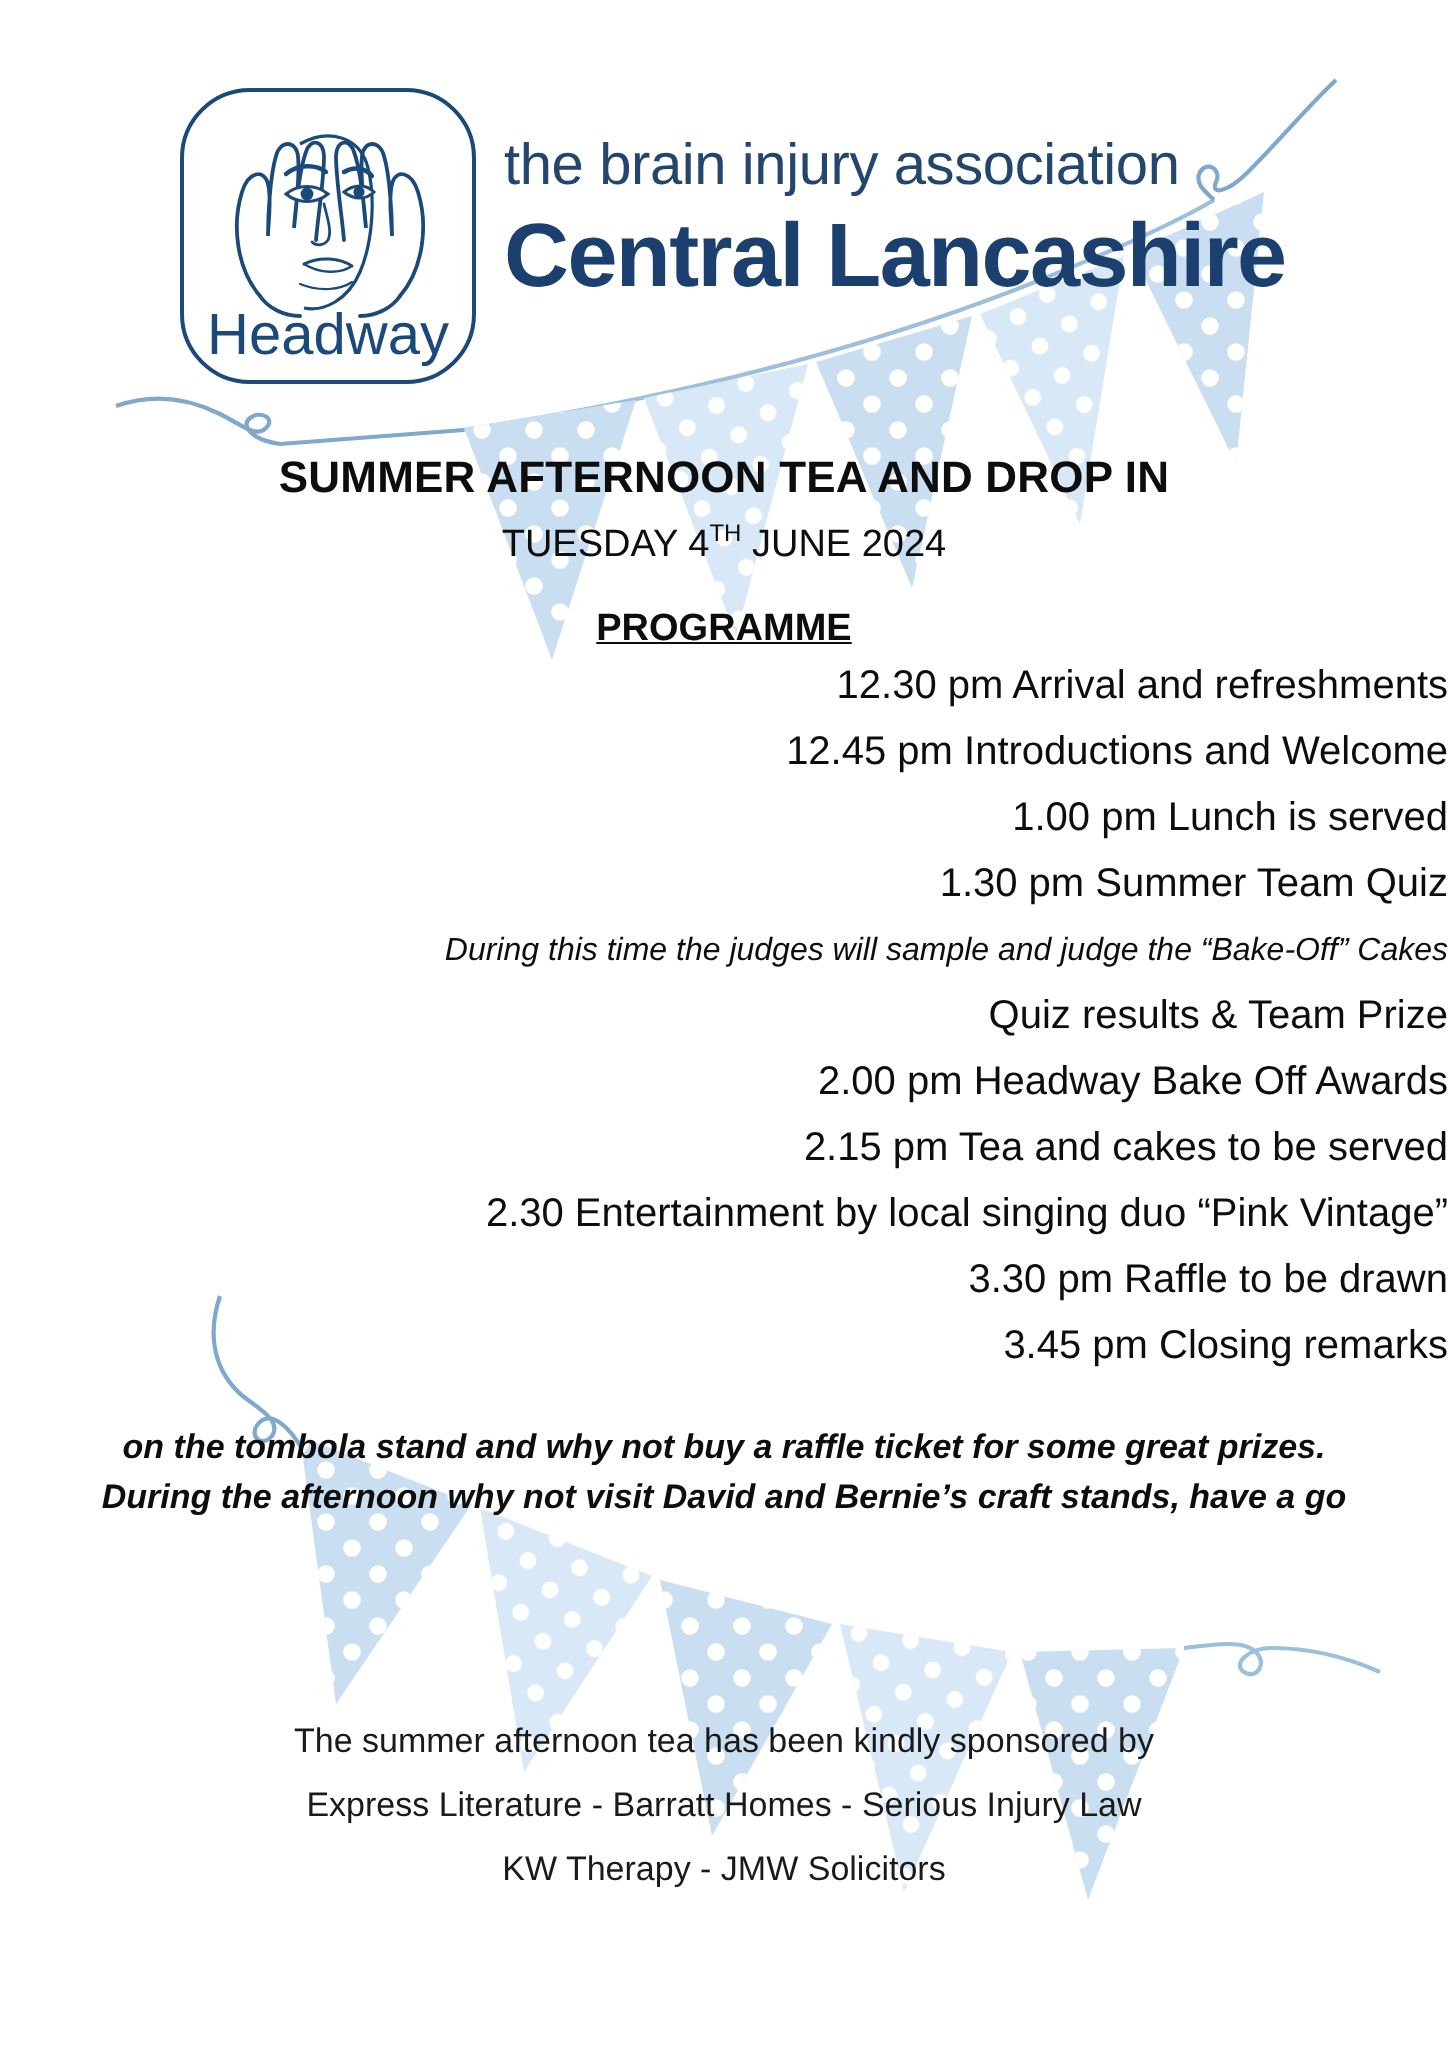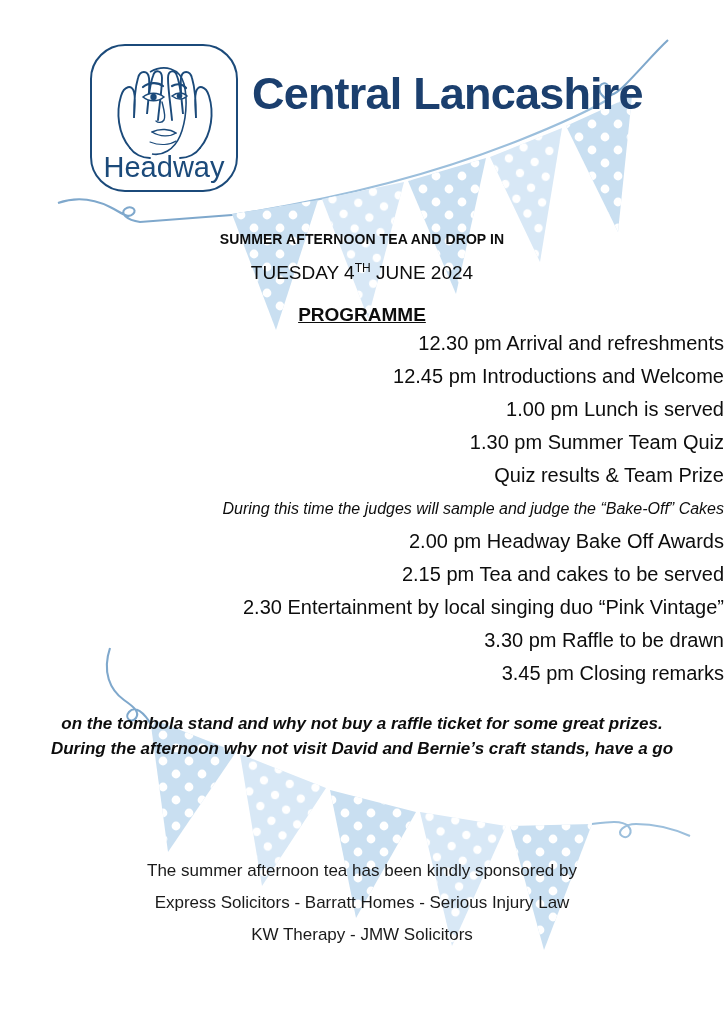--- a/index.html
+++ b/index.html
@@ -77,21 +77,21 @@
 
   
   .title-block {
     position: absolute;
     left: 0;
     top: 225px;
     width: 724px;
     text-align: center;
   }
   .main-title {
-    font-size: 14px;
+    font-size: 22px;
     font-weight: bold;
     color: #0d0d0d;
     letter-spacing: 0.1px;
     line-height: 28px;
   }
   .sub-title {
     font-size: 19px;
     font-weight: normal;
     color: #0d0d0d;
     line-height: 26px;
@@ -288,52 +288,53 @@
           <path d="M64,90 C72,86 82,87 88,91" fill="none" stroke="#1b4a7a" stroke-width="1.5" stroke-linecap="round"></path>
           <path d="M64,90 C72,95 82,95 88,91" fill="none" stroke="#1b4a7a" stroke-width="1.2" stroke-linecap="round"></path>
 
           <path d="M62,100 C72,104 82,103 88,99" fill="none" stroke="#1b4a7a" stroke-width="1.1" stroke-linecap="round"></path>
 
           <text x="76" y="135" text-anchor="middle" font-family="Liberation Sans, sans-serif" font-size="29" fill="#1b4a7a">Headway</text>
         </svg>
       </div>
 
       <div class="brand-text">
+        <div class="brand-line1">the brain injury association</div>
         <div class="brand-line2">Central Lancashire</div>
       </div>
     </div>
 
     <div class="title-block">
       <div class="main-title">SUMMER AFTERNOON TEA AND DROP IN</div>
       <div class="sub-title">
         <span>TUESDAY 4</span><sup>TH</sup><span> JUNE 2024</span>
       </div>
       <div class="programme-head">PROGRAMME</div>
     </div>
 
     <div class="programme" id="programme-list">
         <div class="prog-line">12.30 pm  Arrival and refreshments</div>
         <div class="prog-line">12.45 pm  Introductions and Welcome</div>
         <div class="prog-line">1.00 pm  Lunch is served</div>
         <div class="prog-line">1.30 pm  Summer Team Quiz</div>
+        <div class="prog-line note">During this time the judges will sample and judge the “Bake-Off” Cakes</div>
         <div class="prog-line">Quiz results &amp; Team Prize</div>
-        <div class="prog-line note">During this time the judges will sample and judge the “Bake-Off” Cakes</div>
         <div class="prog-line">2.00 pm Headway Bake Off Awards</div>
         <div class="prog-line">2.15 pm  Tea and cakes to be served</div>
         <div class="prog-line">2.30 Entertainment by local singing duo “Pink Vintage”</div>
         <div class="prog-line">3.30 pm  Raffle to be drawn</div>
         <div class="prog-line">3.45 pm Closing remarks</div>
       </div>
 
     <div class="callout">
       <div>on the tombola stand and why not buy a raffle ticket for some great prizes.</div>
       <div>During the afternoon why not visit David and Bernie’s craft stands, have a go</div>
     </div>
 
 
     <div class="sponsors">
       <div class="sponsor-line">The summer afternoon tea has been kindly sponsored by</div>
-      <div class="sponsor-line">Express Solicitors - Barratt Homes - Serious Injury Law</div>
+      <div class="sponsor-line">Express Literature - Barratt Homes - Serious Injury Law</div>
       <div class="sponsor-line">KW Therapy - JMW Solicitors</div>
     </div>
 
   </div>
 </div>
 
 </body></html>

